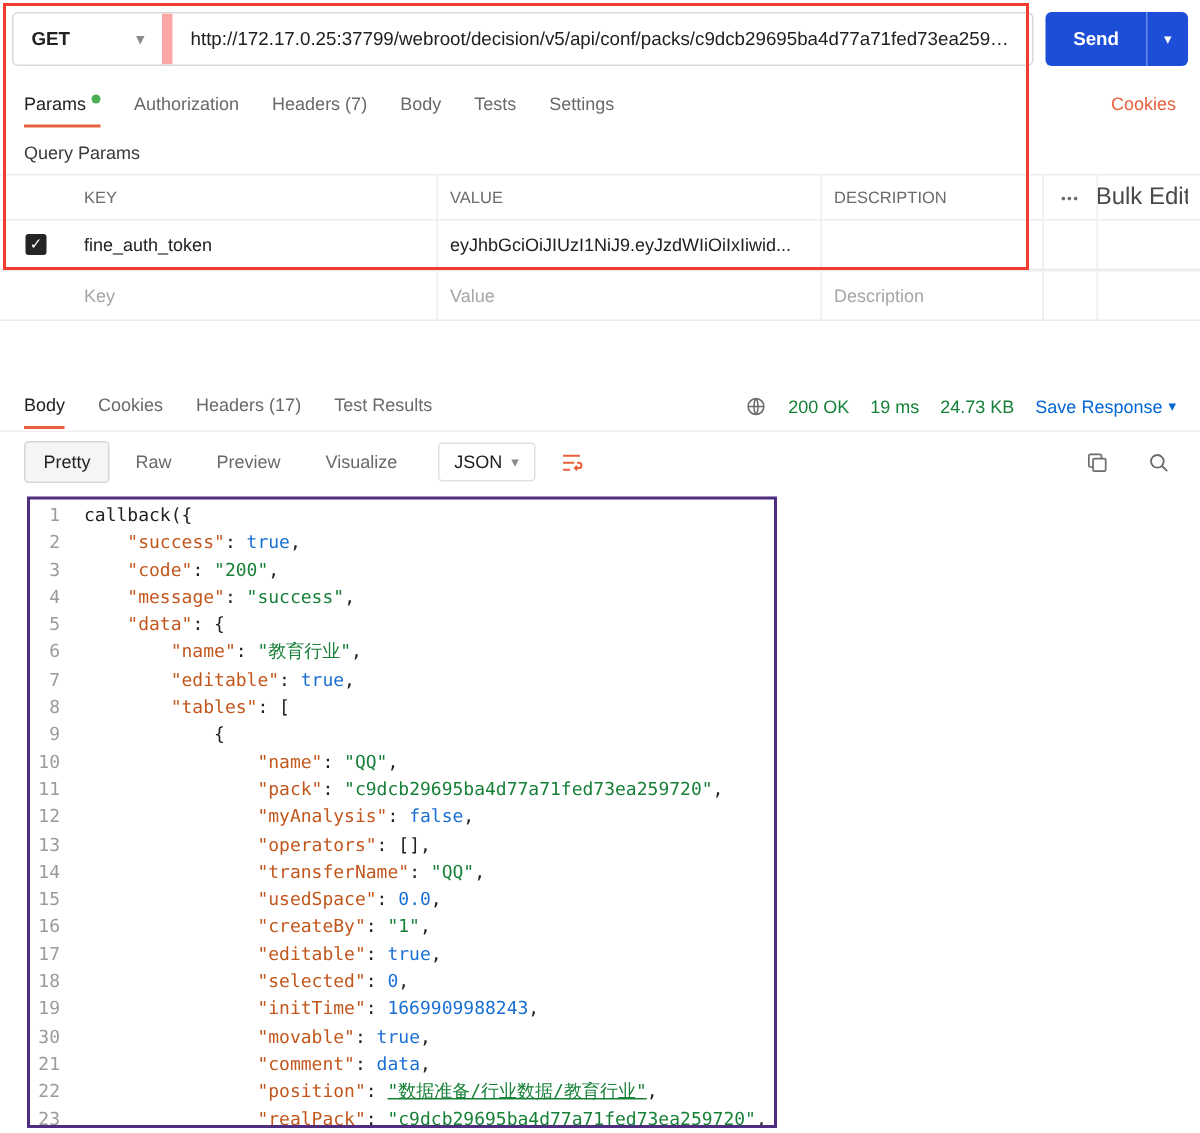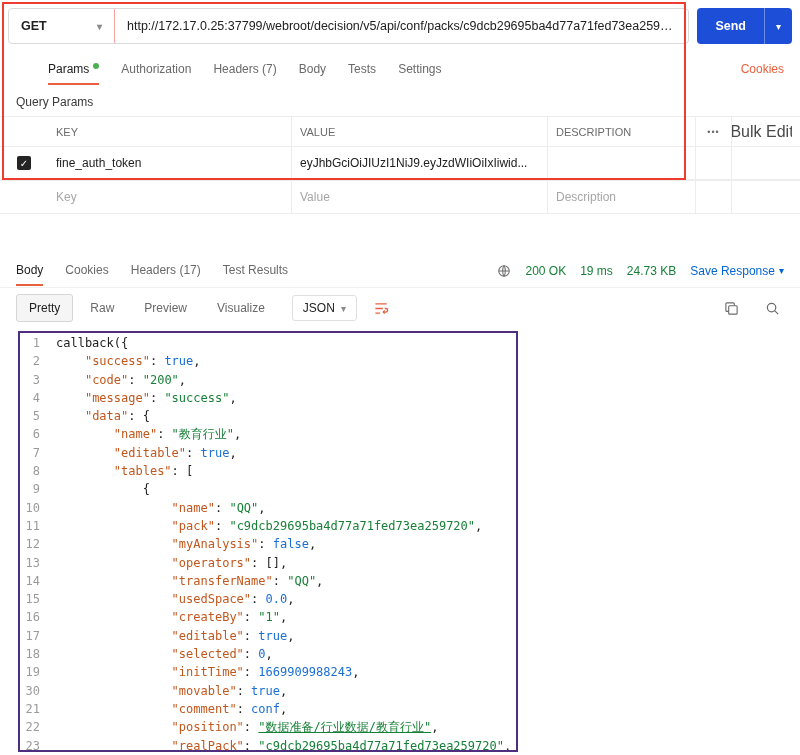--- a/index.html
+++ b/index.html
@@ -3,32 +3,32 @@
 <meta charset="utf-8">
 <style>
   * { margin:0; padding:0; box-sizing:border-box; }
   html,body { width:800px; height:755px; background:#ffffff; overflow:hidden; position:relative;
               font-family:"Liberation Sans", sans-serif; color:#212121; }
 
   
   .url-row { display:flex; align-items:center; padding:8px; gap:8px; }
   .url-bar { flex:1; display:flex; height:36px; border:1px solid #d9d9d9; border-radius:4px; background:#fff; overflow:hidden; }
   .method-select { width:106px; display:flex; align-items:center; justify-content:space-between;
-                   padding:0 12px; border-right:1px solid #fca5a5; cursor:pointer; font-size:12.5px; font-weight:600; }
+                   padding:0 12px; border-right:7px solid #fca5a5; cursor:pointer; font-size:12.5px; font-weight:600; }
   .caret { color:#8a8a8a; font-size:10px; }
   .url-input { flex:1; display:flex; align-items:center; padding:0 12px; overflow:hidden; }
   .url-text { font-size:12.5px; white-space:nowrap; overflow:hidden; text-overflow:ellipsis; }
   .send-wrap { display:flex; height:36px; border-radius:4px; overflow:hidden; background:#1d4ed8; }
   .send-main { color:#fff; font-size:12.5px; font-weight:600; display:flex; align-items:center; padding:0 18px; cursor:pointer; }
   .send-caret { width:28px; display:flex; align-items:center; justify-content:center;
                 border-left:1px solid rgba(255,255,255,0.35); cursor:pointer; }
   .send-caret .caret { color:#fff; }
 
   
-  .req-tabs-row { display:flex; align-items:center; height:34px; padding:0 16px;margin-left:32px; }
+  .req-tabs-row { display:flex; align-items:center; height:34px; padding:0 16px; }
   .req-tabs { display:flex; gap:22px; flex:1; }
   .req-tab { font-size:12px; color:#696969; cursor:pointer; padding:8px 0 7px; position:relative; }
   .req-tab.active { color:#212121; border-bottom:2px solid #e8603c; }
   .dot { display:inline-block; width:6px; height:6px; border-radius:50%; background:#4caf50; margin-left:4px; vertical-align:4px; }
   .cookies-link { font-size:12px; color:#e8603c; cursor:pointer; }
 
   .section-title { font-size:12px; color:#3a3a3a; padding:9px 16px 7px; }
 
   
   .p-table { width:100%; font-size:12px; }
@@ -225,20 +225,20 @@
       <div class="code-line"><span class="ln">11</span><span class="tok-p">                </span><span class="tok-k">"pack"</span><span class="tok-p">: </span><span class="tok-s">"c9dcb29695ba4d77a71fed73ea259720"</span><span class="tok-p">,</span></div>
       <div class="code-line"><span class="ln">12</span><span class="tok-p">                </span><span class="tok-k">"myAnalysis"</span><span class="tok-p">: </span><span class="tok-b">false</span><span class="tok-p">,</span></div>
       <div class="code-line"><span class="ln">13</span><span class="tok-p">                </span><span class="tok-k">"operators"</span><span class="tok-p">: [],</span></div>
       <div class="code-line"><span class="ln">14</span><span class="tok-p">                </span><span class="tok-k">"transferName"</span><span class="tok-p">: </span><span class="tok-s">"QQ"</span><span class="tok-p">,</span></div>
       <div class="code-line"><span class="ln">15</span><span class="tok-p">                </span><span class="tok-k">"usedSpace"</span><span class="tok-p">: </span><span class="tok-n">0.0</span><span class="tok-p">,</span></div>
       <div class="code-line"><span class="ln">16</span><span class="tok-p">                </span><span class="tok-k">"createBy"</span><span class="tok-p">: </span><span class="tok-s">"1"</span><span class="tok-p">,</span></div>
       <div class="code-line"><span class="ln">17</span><span class="tok-p">                </span><span class="tok-k">"editable"</span><span class="tok-p">: </span><span class="tok-b">true</span><span class="tok-p">,</span></div>
       <div class="code-line"><span class="ln">18</span><span class="tok-p">                </span><span class="tok-k">"selected"</span><span class="tok-p">: </span><span class="tok-n">0</span><span class="tok-p">,</span></div>
       <div class="code-line"><span class="ln">19</span><span class="tok-p">                </span><span class="tok-k">"initTime"</span><span class="tok-p">: </span><span class="tok-n">1669909988243</span><span class="tok-p">,</span></div>
       <div class="code-line"><span class="ln">30</span><span class="tok-p">                </span><span class="tok-k">"movable"</span><span class="tok-p">: </span><span class="tok-b">true</span><span class="tok-p">,</span></div>
-      <div class="code-line"><span class="ln">21</span><span class="tok-p">                </span><span class="tok-k">"comment"</span><span class="tok-p">: </span><span class="tok-u">conf</span><span class="tok-p">,</span></div>
+      <div class="code-line"><span class="ln">21</span><span class="tok-p">                </span><span class="tok-k">"comment"</span><span class="tok-p">: </span><span class="tok-u">data</span><span class="tok-p">,</span></div>
       <div class="code-line"><span class="ln">22</span><span class="tok-p">                </span><span class="tok-k">"position"</span><span class="tok-p">: </span><span class="tok-l">"数据准备/行业数据/教育行业"</span><span class="tok-p">,</span></div>
       <div class="code-line"><span class="ln">23</span><span class="tok-p">                </span><span class="tok-k">"realPack"</span><span class="tok-p">: </span><span class="tok-s">"c9dcb29695ba4d77a71fed73ea259720"</span><span class="tok-p">,</span></div>
     </div>
 </div>
 
 <div class="red-box"></div>
 <div class="purple-box"></div>
 
 </body></html>

